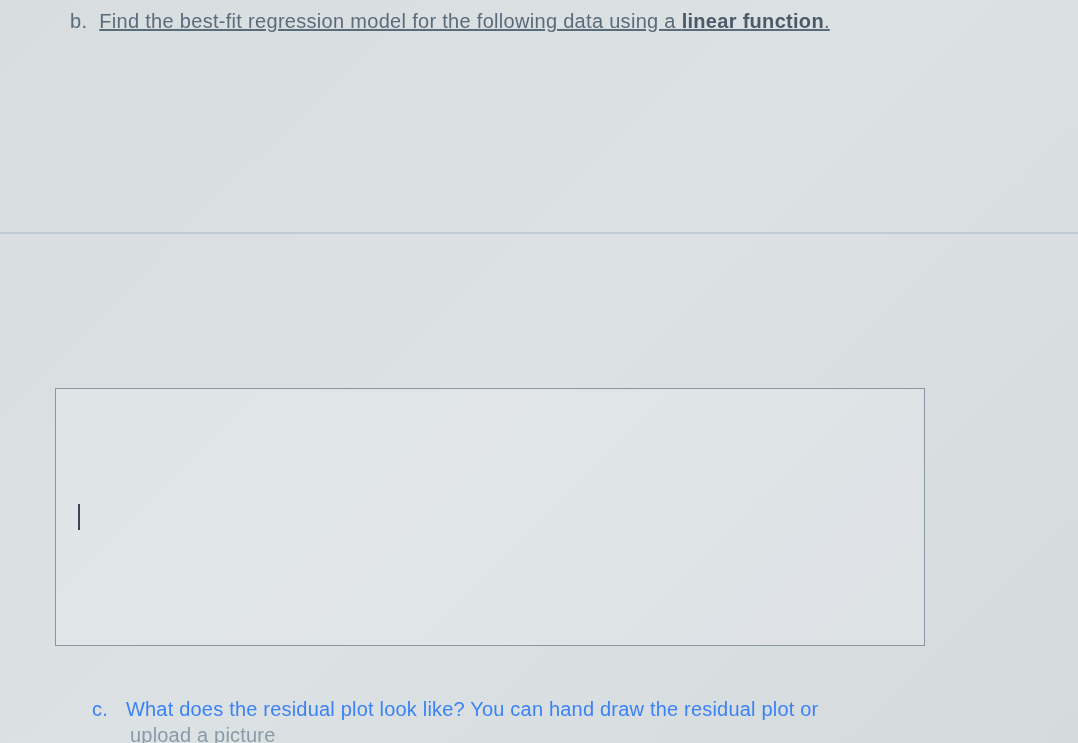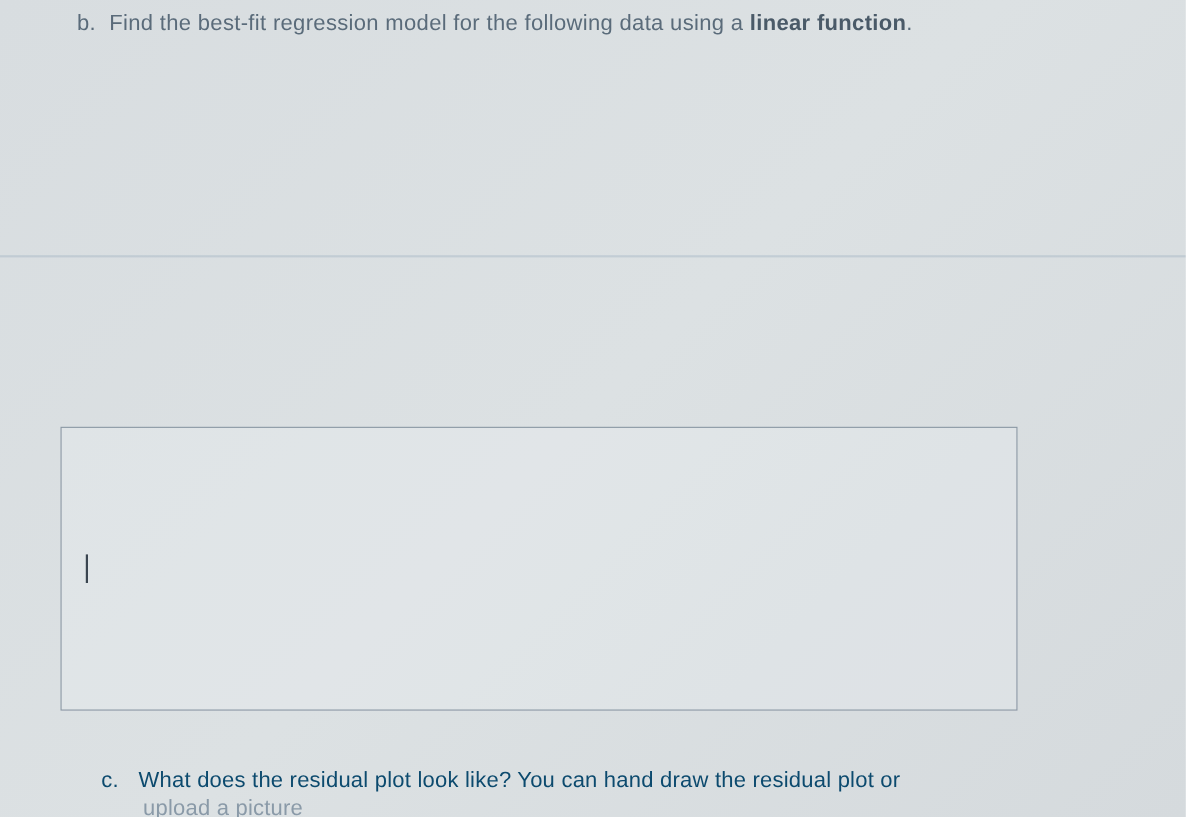--- a/index.html
+++ b/index.html
@@ -15,20 +15,21 @@
       padding: 8px 30px 0 30px;
       position: relative;
       overflow: hidden;
     }
     .question-b {
       margin-left: 40px;
       margin-top: 2px;
       font-size: 20px;
       color: #5a6b7a;
       letter-spacing: 0.3px;
+      text-decoration: underline;
     }
     .question-b .label {
       display: inline-block;
       margin-right: 12px;
     }
     .question-b .bold {
       font-weight: bold;
       color: #4a5a68;
     }
     .divider-line {
@@ -54,21 +55,21 @@
       top: 115px;
       width: 2px;
       height: 26px;
       background: #3a4550;
     }
     .question-c {
       position: absolute;
       left: 92px;
       top: 698px;
       font-size: 20px;
-      color: #0c4a6e;
+      color: #3b82f6;
       letter-spacing: 0.2px;
     }
     .question-c .label {
       display: inline-block;
       margin-right: 18px;
     }
     .question-c-line2 {
       position: absolute;
       left: 130px;
       top: 724px;

